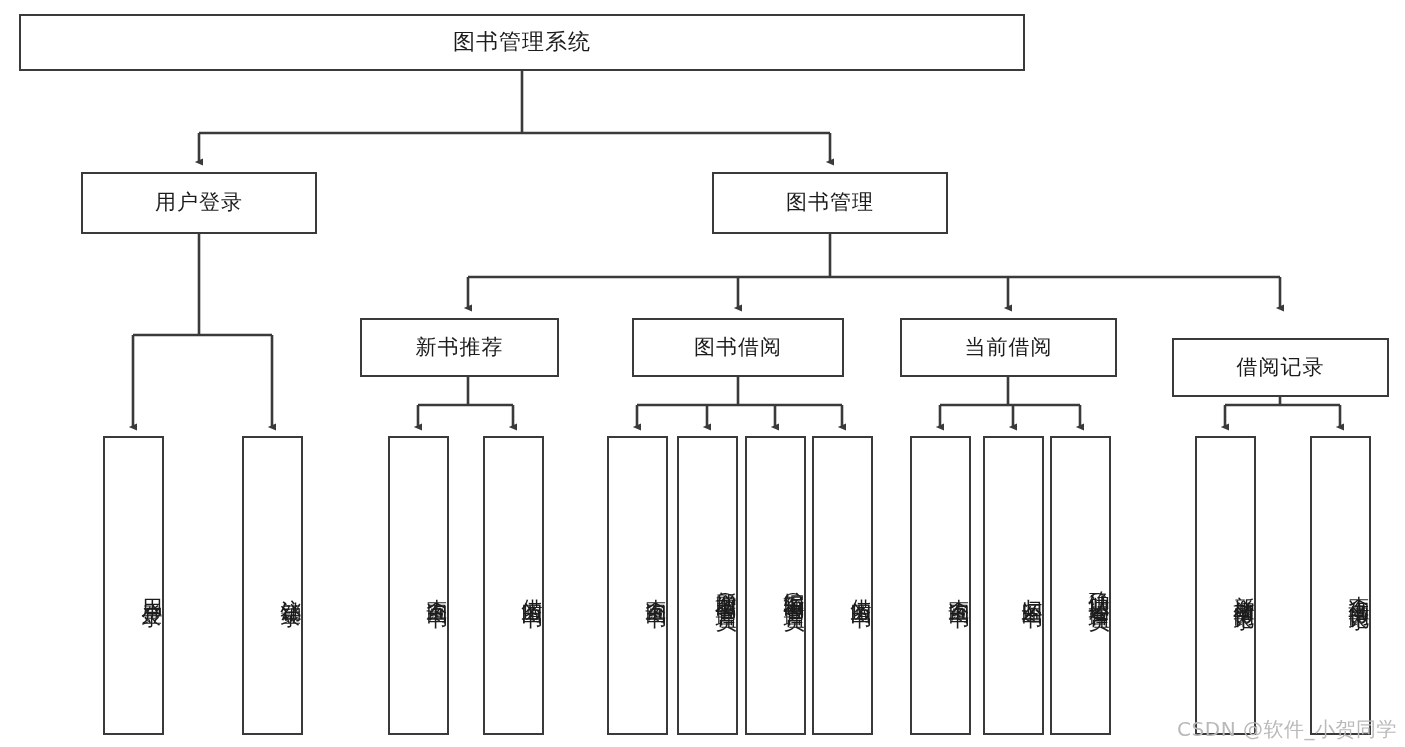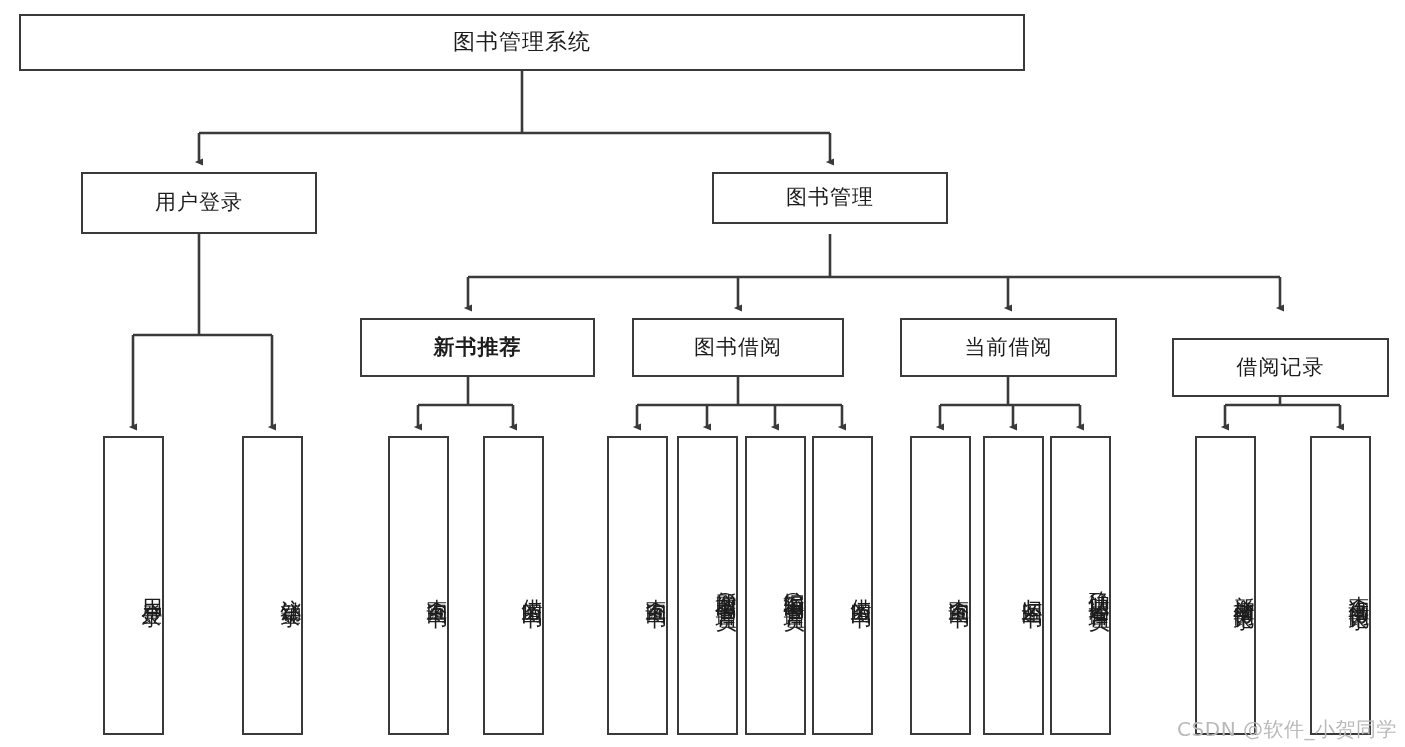--- a/index.html
+++ b/index.html
@@ -129,25 +129,25 @@
     </g>
   </svg>
 
   <div class="node horizontal root" style="left:19px; top:14px; width:1006px; height:57px;">
     <span>图书管理系统</span>
   </div>
 
   <div class="node horizontal" style="left:81px; top:172px; width:236px; height:62px;">
     <span>用户登录</span>
   </div>
-  <div class="node horizontal" style="left:712px; top:172px; width:236px; height:52px;">
+  <div class="node horizontal" style="left:712px; top:172px; width:236px; height:62px;">
     <span>图书管理</span>
   </div>
 
-  <div class="node horizontal" style="left:360px; top:318px; width:235px; height:59px;font-weight:bold;">
+  <div class="node horizontal" style="left:360px; top:318px; width:199px; height:59px;">
     <span>新书推荐</span>
   </div>
   <div class="node horizontal" style="left:632px; top:318px; width:212px; height:59px;">
     <span>图书借阅</span>
   </div>
   <div class="node horizontal" style="left:900px; top:318px; width:217px; height:59px;">
     <span>当前借阅</span>
   </div>
   <div class="node horizontal" style="left:1172px; top:318px; width:217px; height:59px;margin-top:20px;">
     <span>借阅记录</span>

